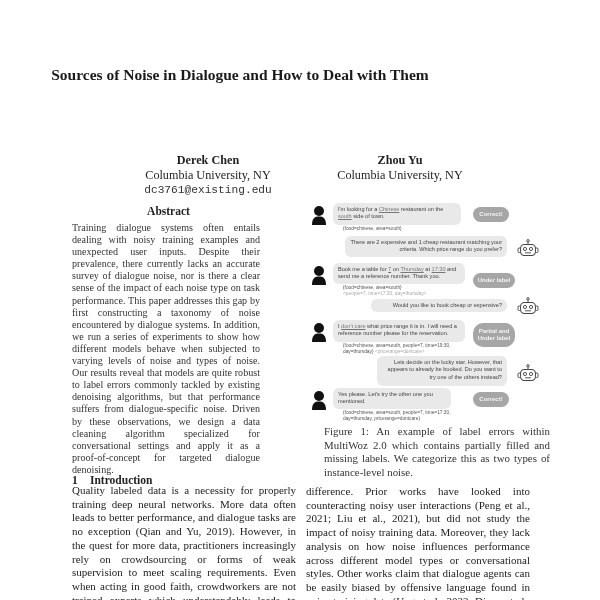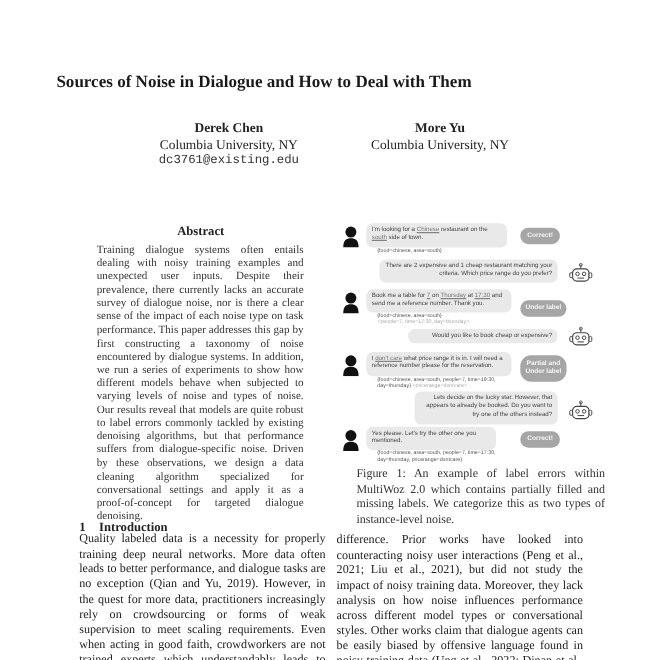--- a/index.html
+++ b/index.html
@@ -1,24 +1,24 @@
 <!DOCTYPE html>
 <html><head>
 <meta charset="utf-8">
 <style>
   html, body { margin: 0; padding: 0; background: #ffffff; }
   body { width: 600px; height: 600px; overflow: hidden; position: relative; font-family: "Liberation Serif", serif; color: #222; }
   .title { position: absolute; top: 66px; left: 0; width: 480px; text-align: center; font-weight: bold; font-size: 15.5px; color: #1a1a1a; }
   .author { position: absolute; top: 109px; width: 200px; text-align: center; font-size: 12.2px; line-height: 15px; }
-  .author .name { font-weight: bold; }
+  .author .name { font-weight: bold; margin-top: 44px; }
   .author .email { font-family: "Liberation Mono", monospace; font-size: 11.2px; color: #333; }
   .a1 { left: 108px; }
   .a2 { left: 300px; }
-  .abs-head { position: absolute; top: 205px; left: 70px; width: 225px; text-align: center; font-weight: bold; font-size: 11.5px; }
-  .abs-body { position: absolute; top: 222px; left: 88px; width: 188px; font-size: 10.1px; line-height: 12.1px; text-align: justify; color: #333; }
+  .abs-head { position: absolute; top: 205px; left: 56px; width: 225px; text-align: center; font-weight: bold; font-size: 11.5px; }
+  .abs-body { position: absolute; top: 222px; left: 72px; width: 188px; font-size: 10.1px; line-height: 12.1px; text-align: justify; color: #333; }
   .intro-head { position: absolute; top: 474px; left: 72px; font-weight: bold; font-size: 11.5px; }
   .intro-head .num { display: inline-block; width: 18px; }
   .col-text { position: absolute; font-size: 11px; line-height: 13.7px; text-align: justify; color: #222; }
   .c1 { top: 484px; left: 72px; width: 224px; }
   .c2 { top: 485px; left: 306px; width: 224px; }
   .caption { position: absolute; top: 425px; left: 324px; width: 226px; font-size: 10.9px; line-height: 13.5px; text-align: justify; color: #333; }
 
   
   .fig { position: absolute; left: 305px; top: 200px; width: 235px; height: 220px; font-family: "Liberation Sans", sans-serif; }
   .bubble { position: absolute; background: #e9e9e9; border-radius: 6px; font-size: 5.6px; line-height: 7.4px; color: #444; padding: 3px 5px; box-sizing: border-box; }
@@ -35,21 +35,21 @@
 <body>
 
 <div class="title">Sources of Noise in Dialogue and How to Deal with Them</div>
 
 <div class="author a1">
   <div class="name">Derek Chen</div>
   <div>Columbia University, NY</div>
   <div class="email">dc3761@existing.edu</div>
 </div>
 <div class="author a2">
-  <div class="name">More Yu</div>
+  <div class="name">Zhou Yu</div>
   <div>Columbia University, NY</div>
 </div>
 
 <div class="abs-head">Abstract</div>
 <div class="abs-body">Training dialogue systems often entails dealing with noisy training examples and unexpected user inputs. Despite their prevalence, there currently lacks an accurate survey of dialogue noise, nor is there a clear sense of the impact of each noise type on task performance. This paper addresses this gap by first constructing a taxonomy of noise encountered by dialogue systems. In addition, we run a series of experiments to show how different models behave when subjected to varying levels of noise and types of noise. Our results reveal that models are quite robust to label errors commonly tackled by existing denoising algorithms, but that performance suffers from dialogue-specific noise. Driven by these observations, we design a data cleaning algorithm specialized for conversational settings and apply it as a proof-of-concept for targeted dialogue denoising.</div>
 
 <div class="intro-head">
   <span class="num">1</span><span>Introduction</span>
 </div>
 <div class="col-text c1">Quality labeled data is a necessity for properly training deep neural networks. More data often leads to better performance, and dialogue tasks are no exception (Qian and Yu, 2019). However, in the quest for more data, practitioners increasingly rely on crowdsourcing or forms of weak supervision to meet scaling requirements. Even when acting in good faith, crowdworkers are not trained experts which understandably leads to mistakes. This ef</div>

